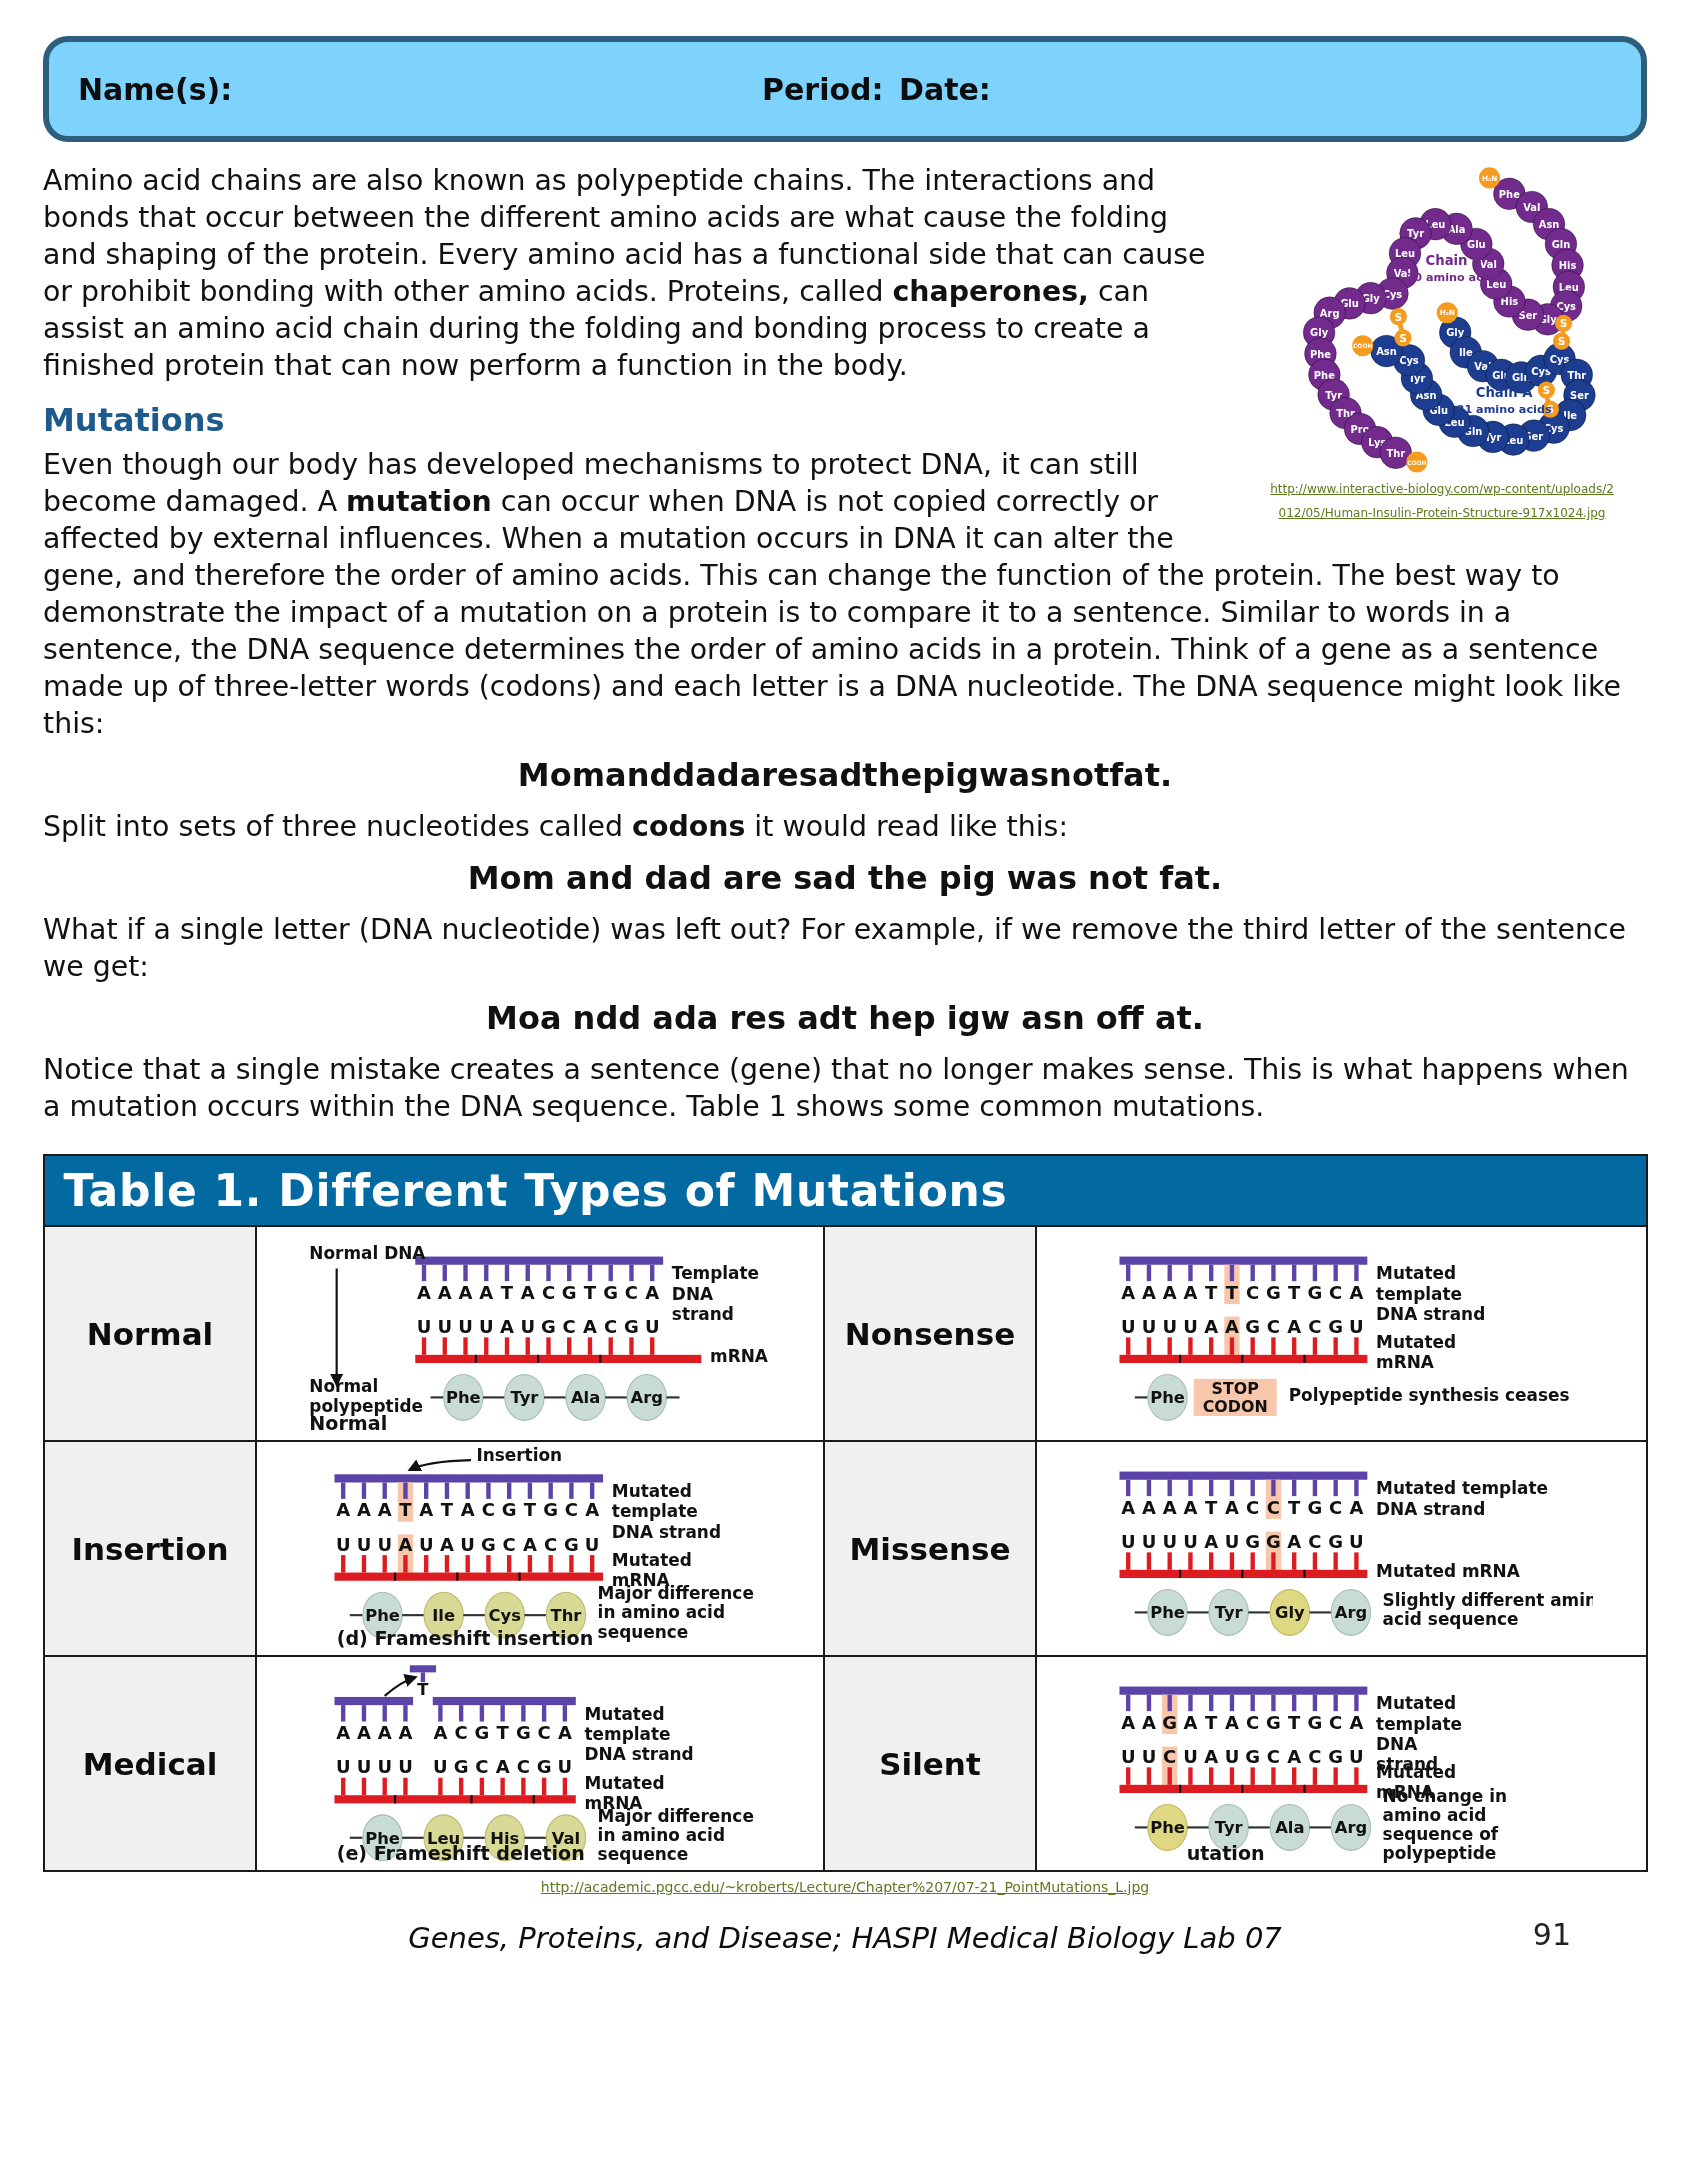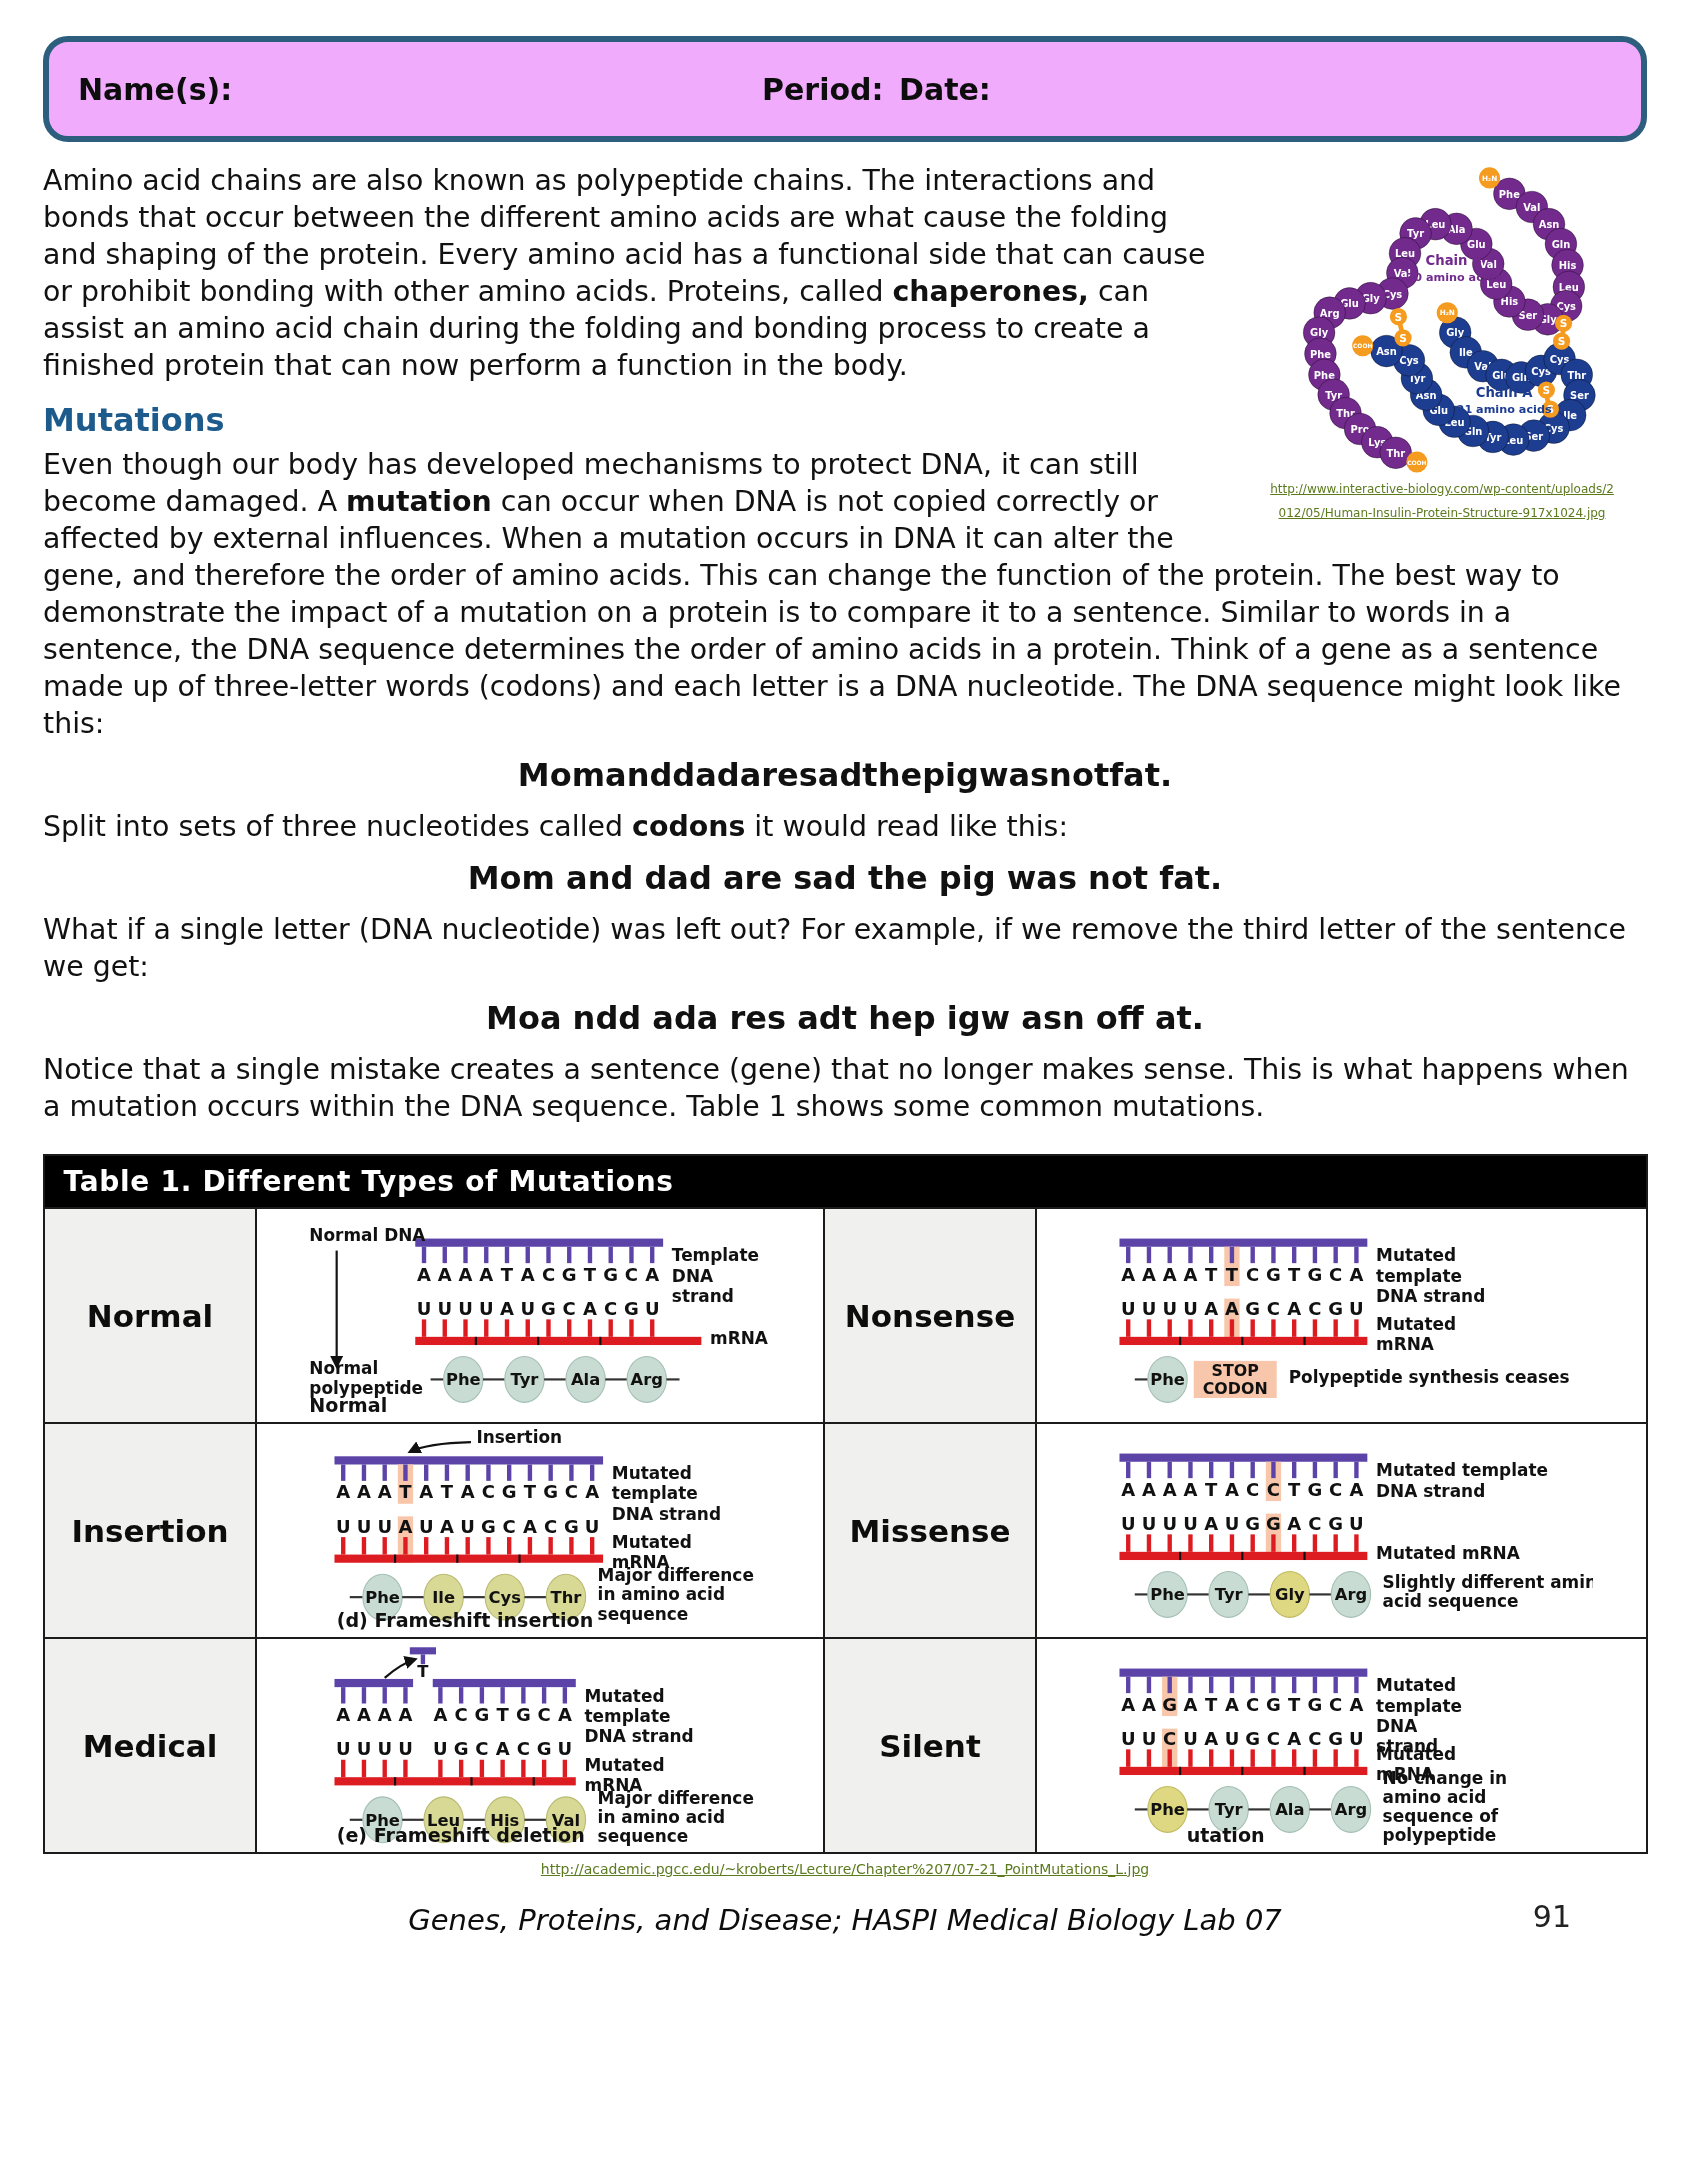--- a/index.html
+++ b/index.html
@@ -4,21 +4,21 @@
 <style>
   html,body{margin:0;padding:0;}
   body{
     width:1687px;height:2183px;position:relative;background:#ffffff;
     font-family:"DejaVu Sans","Liberation Sans",sans-serif;color:#111;
   }
   .content{padding:0 40px 0 43px;}
   
   .header-box{
     margin-top:36px;height:106px;box-sizing:border-box;position:relative;
-    border:6px solid #2d5e7d;border-radius:25px;background:#f0abfc;
+    border:6px solid #2d5e7d;border-radius:25px;background:#7dd3fc;
   }
   .header-box span{
     position:absolute;top:50%;transform:translateY(-50%);
     font-weight:bold;font-size:30px;color:#0d0d0d;
   }
   .hb-name{left:29px;} .hb-period{left:713px;} .hb-date{left:850px;}
   
   .figure{
     float:right;width:410px;margin:17px 0 4px 17px;text-align:center;
   }
@@ -34,21 +34,21 @@
   }
   .center-bold{
     font-size:32px;font-weight:bold;text-align:center;margin:14px 0;
   }
   
   table.mutations{
     width:100%;border-collapse:collapse;margin-top:29px;table-layout:fixed;
   }
   table.mutations th,table.mutations td{border:2px solid #1b1b1b;}
   th.tbl-title{
-    background:#000000;color:#ffffff;text-align:left;font-size:28px;
+    background:#0369a1;color:#ffffff;text-align:left;font-size:44px;
     padding:9.3px 0 9.3px 18.5px;letter-spacing:0.7px;
   }
   td.rowlabel{
     background:#f0f0ee;text-align:center;font-weight:bold;font-size:31px;color:#0d0d0d;
   }
   td.diagram{background:#ffffff;height:213px;padding:0;text-align:center;vertical-align:middle;}
   td.diagram svg{height:202px;width:auto;}
   .source-line{text-align:center;margin-top:6.6px;}
   .source-line a{font-size:14px;color:#5c7a1e;text-decoration:underline;}
   

